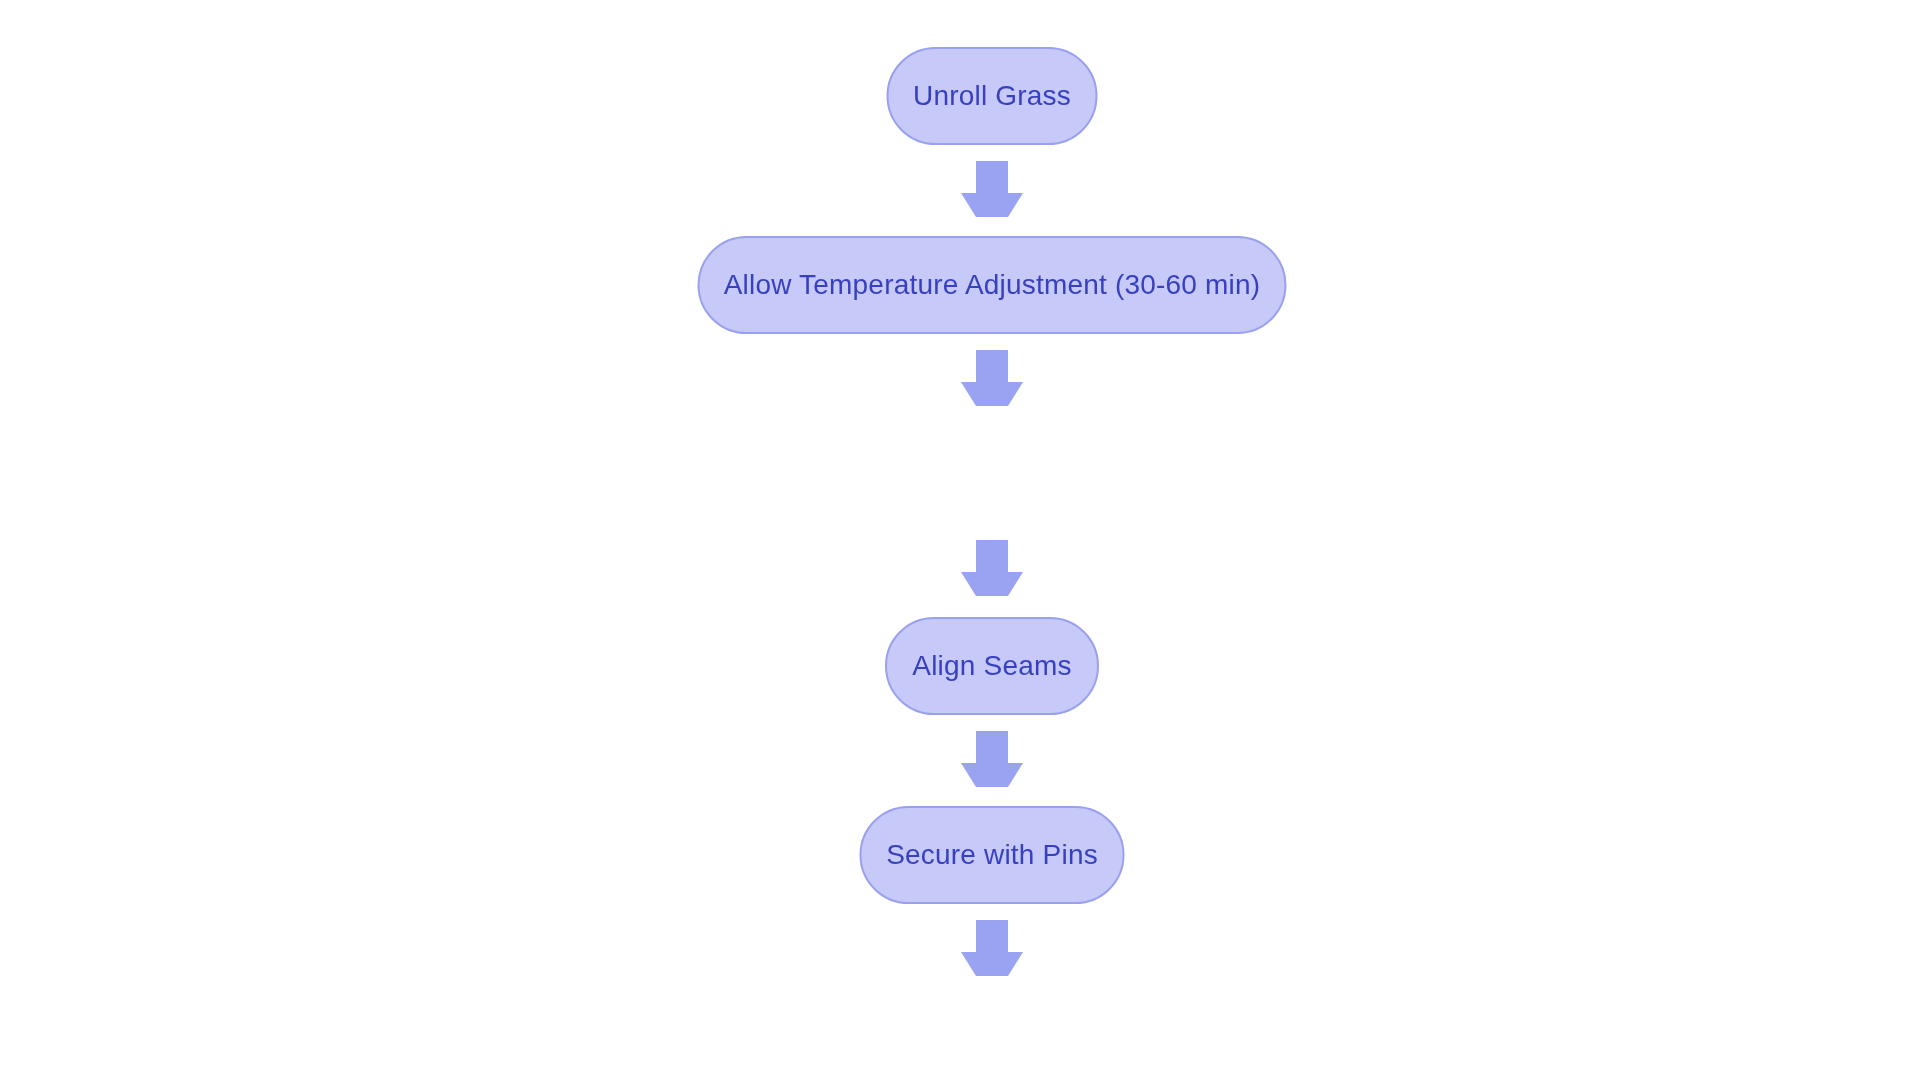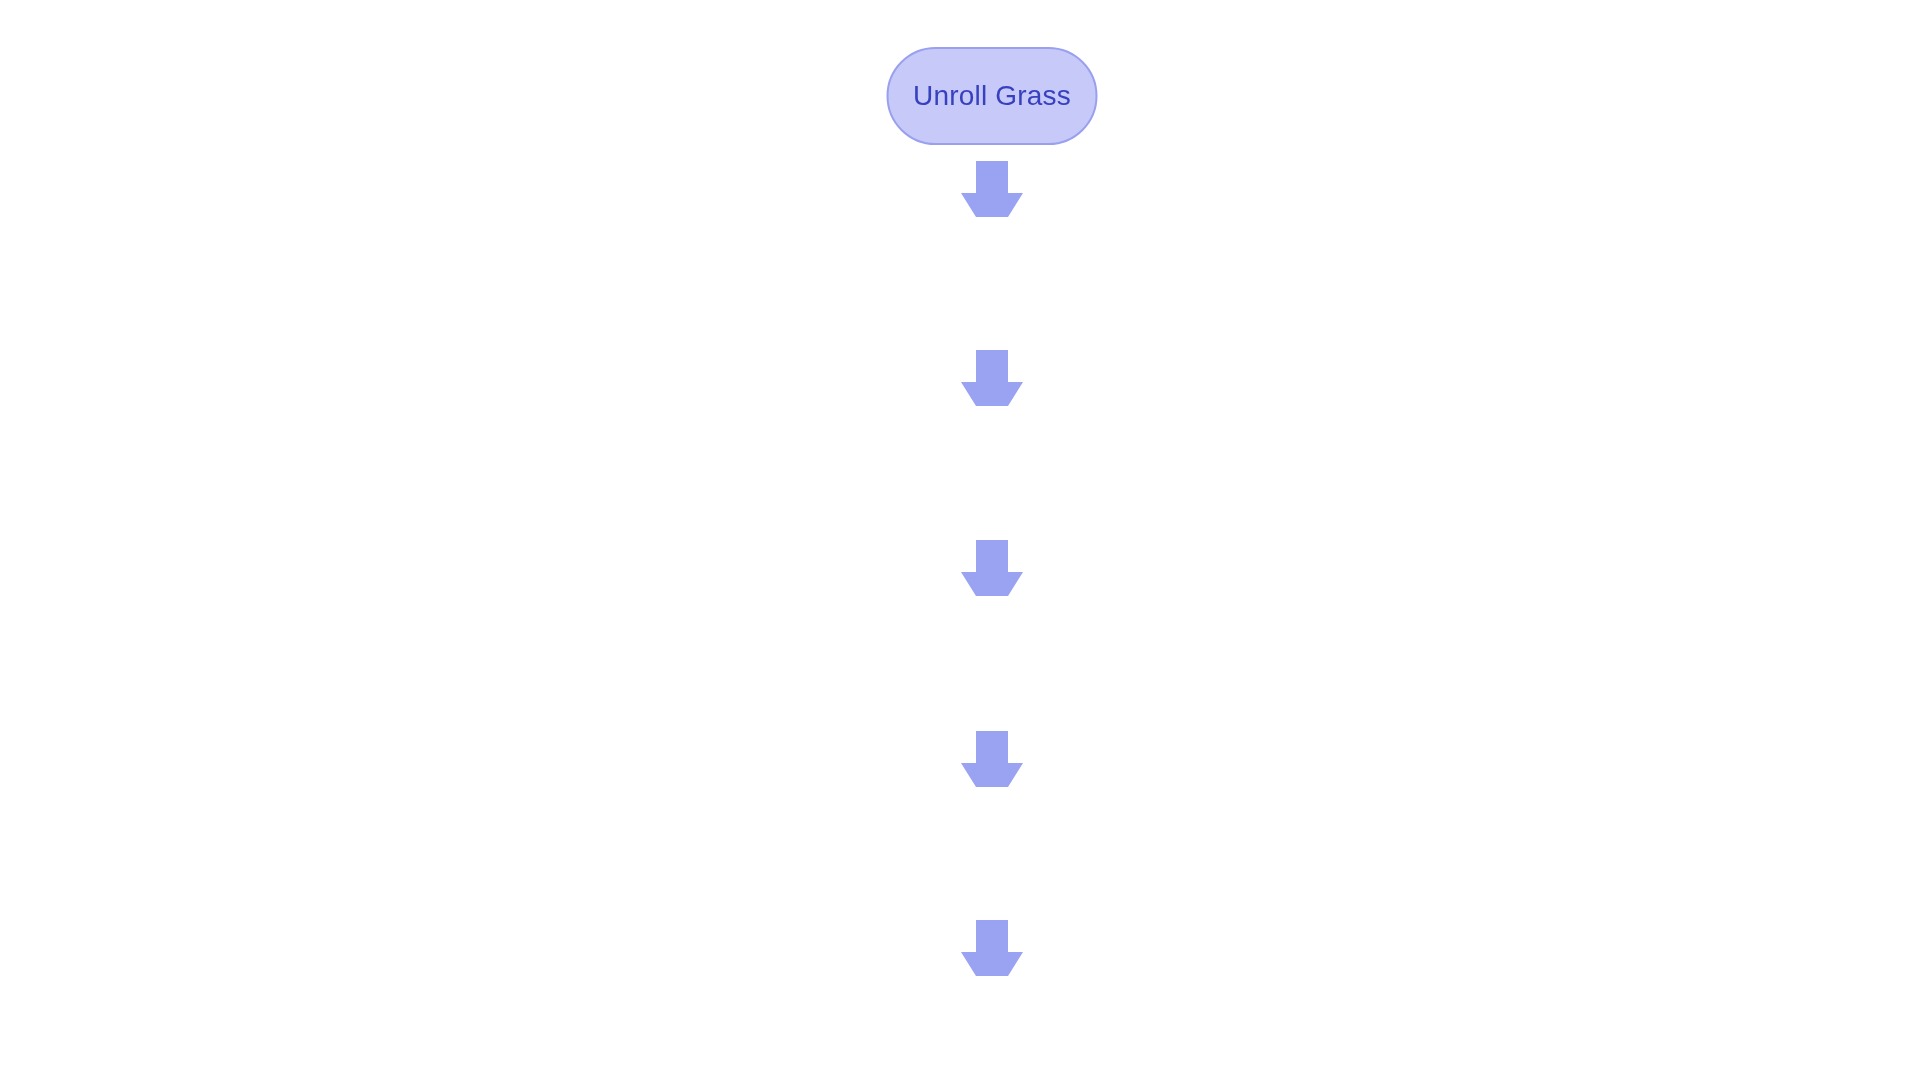--- a/index.html
+++ b/index.html
@@ -78,38 +78,47 @@
 
   <div class="node n1">
     <span>Unroll Grass</span>
   </div>
 
   <div class="arrow a1">
     <span class="shaft"></span>
     <span class="head"></span>
   </div>
 
+  <div class="node n2">
+    <span>Allow Temperature Adjustment (30-60 min)</span>
+  </div>
 
   <div class="arrow a2">
     <span class="shaft"></span>
     <span class="head"></span>
   </div>
 
 
   <div class="arrow a3">
     <span class="shaft"></span>
     <span class="head"></span>
   </div>
 
+  <div class="node n4">
+    <span>Align Seams</span>
+  </div>
 
   <div class="arrow a4">
     <span class="shaft"></span>
     <span class="head"></span>
   </div>
 
+  <div class="node n5">
+    <span>Secure with Pins</span>
+  </div>
 
   <div class="arrow a5">
     <span class="shaft"></span>
     <span class="head"></span>
   </div>
 
 
 </div>
 
 </body></html>

